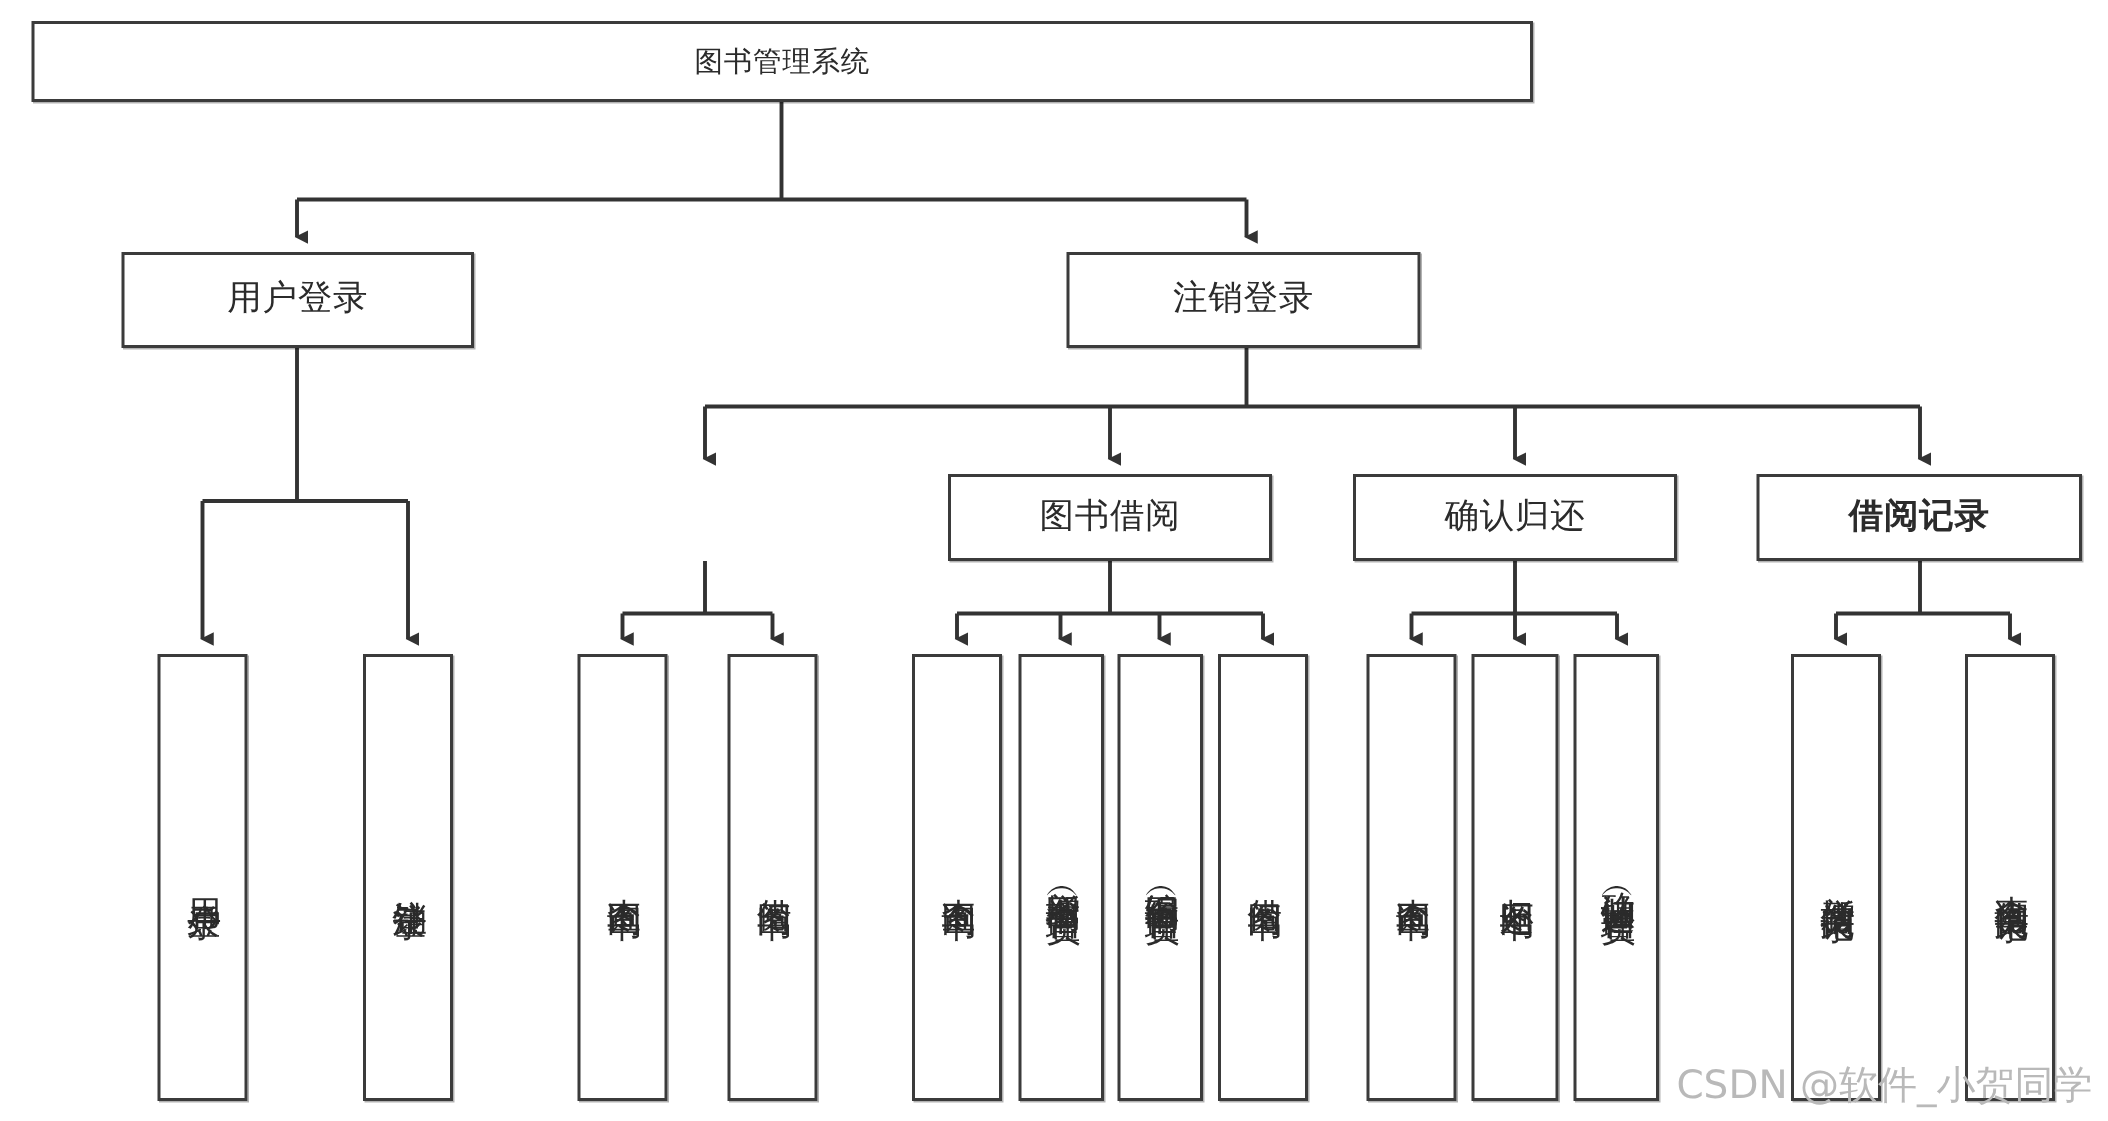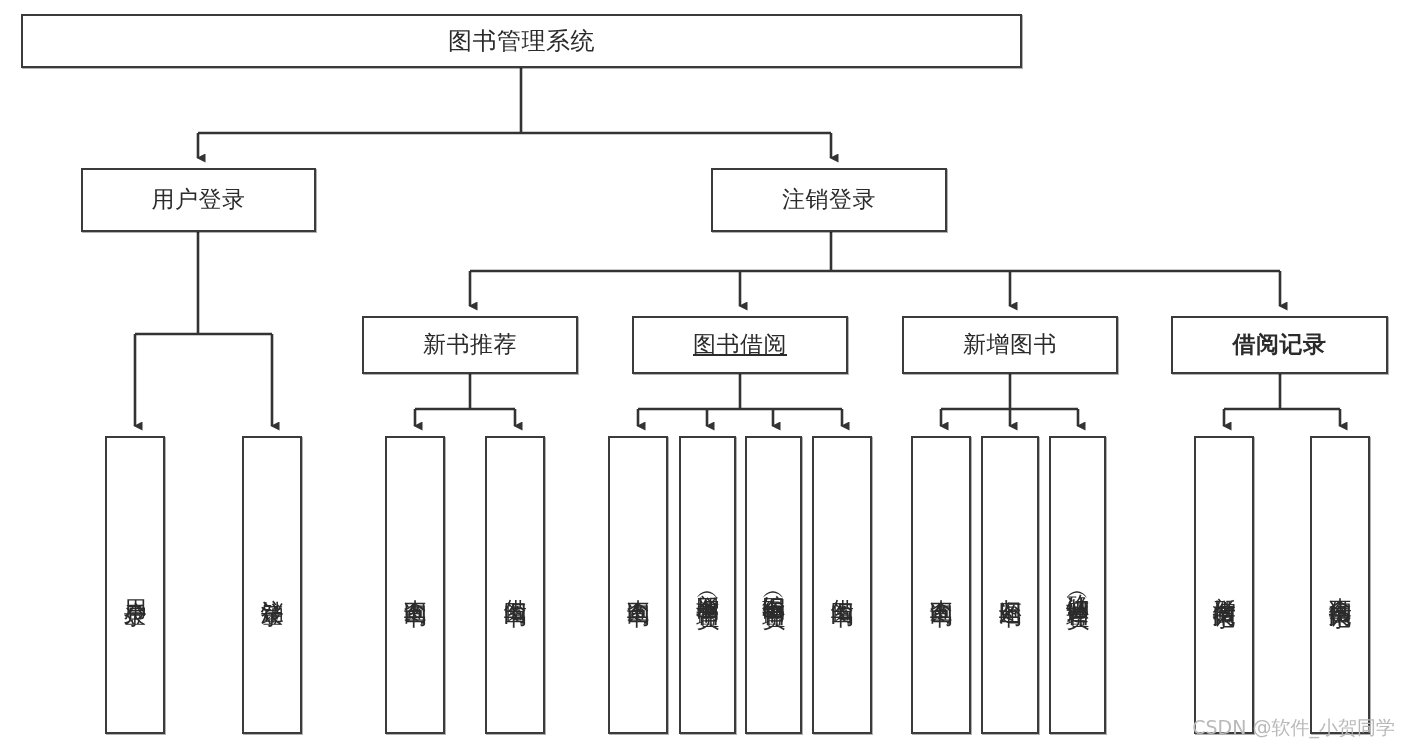--- a/index.html
+++ b/index.html
@@ -39,40 +39,40 @@
     text-align: center;
     line-height: 1.18;
     color: #2b2b2b;
   }
   .node.horiz .label {
     font-size: 23px;
     letter-spacing: 0.5px;
     white-space: nowrap;
   }
   .node.root .label {
-    font-size: 24px;
+    font-size: 19px;
   }
   .node.leaf {
     align-items: center;
     justify-content: center;
     padding: 4px 2px;
   }
   .node.leaf .label {
     writing-mode: vertical-rl;
     text-orientation: upright;
     font-size: 23px;
     line-height: 1.1;
     letter-spacing: 2px;
     max-height: 100%;
   }
   #watermark {
     position: absolute;
     right: 10px;
     bottom: 6px;
-    font-size: 19px;
+    font-size: 26px;
     color: #b9b9b9;
     white-space: nowrap;
     font-family: "DejaVu Sans", "Liberation Sans", sans-serif;
   }
 </style>
 </head>
 <body>
 
 <div id="canvas">
 
@@ -130,28 +130,25 @@
     <span class="label">图书管理系统</span>
   </div>
 
   <div class="node horiz" style="left:81px; top:168px; width:235px; height:64px;">
     <span class="label">用户登录</span>
   </div>
   <div class="node horiz" style="left:711px; top:168px; width:236px; height:64px;">
     <span class="label">注销登录</span>
   </div>
 
-  <div class="node horiz" style="left:362px; top:316px; width:216px; height:58px;">
-    <span class="label">新书推荐</span>
-  </div>
-  <div class="node horiz" style="left:632px; top:316px; width:216px; height:58px;text-decoration:underline;">
+  <div class="node horiz" style="left:632px; top:316px; width:216px; height:58px;">
     <span class="label">图书借阅</span>
   </div>
   <div class="node horiz" style="left:902px; top:316px; width:216px; height:58px;">
-    <span class="label">新增图书</span>
+    <span class="label">确认归还</span>
   </div>
   <div class="node horiz" style="left:1171px; top:316px; width:217px; height:58px;font-weight:bold;">
     <span class="label">借阅记录</span>
   </div>
 
   <div class="node leaf" style="left:105px; top:436px; width:60px; height:298px;">
     <span class="label">用户登录</span>
   </div>
   <div class="node leaf" style="left:242px; top:436px; width:60px; height:298px;">
     <span class="label">注销登录</span>

